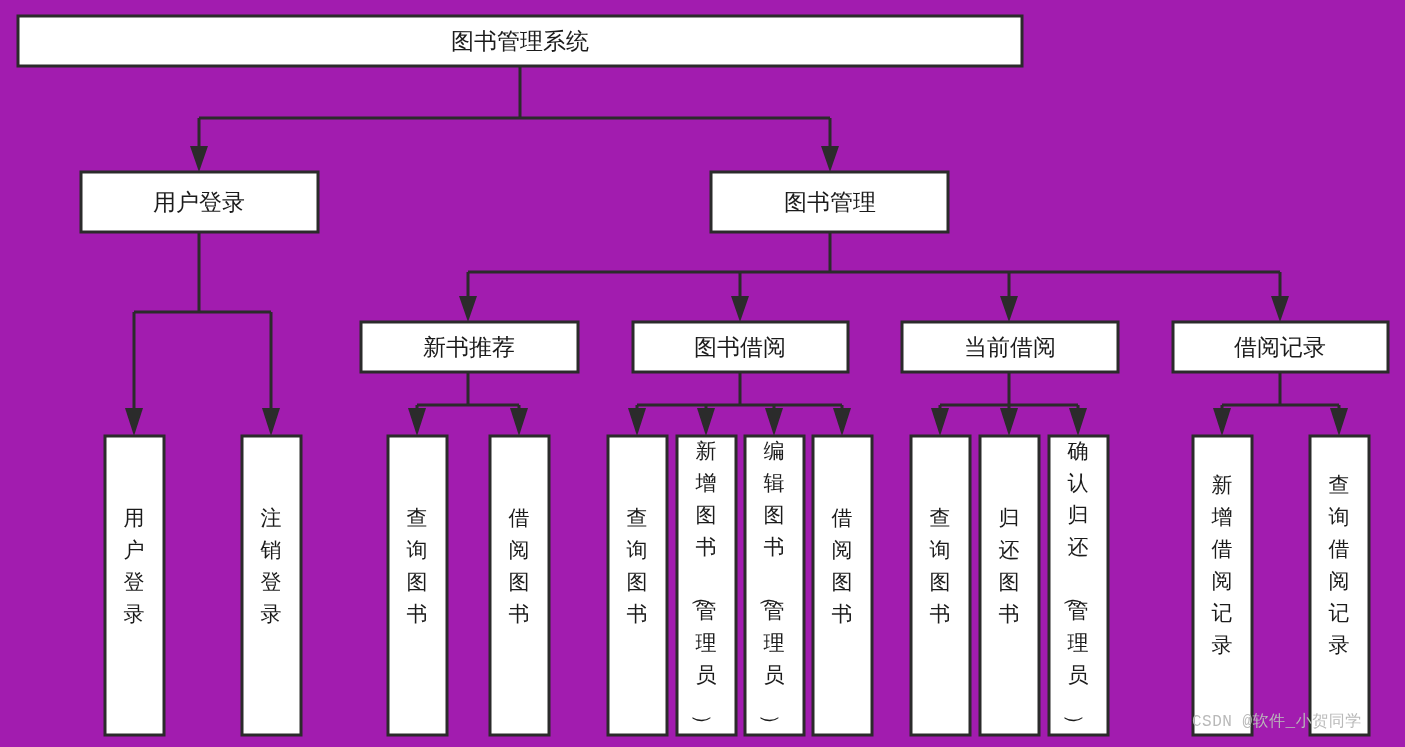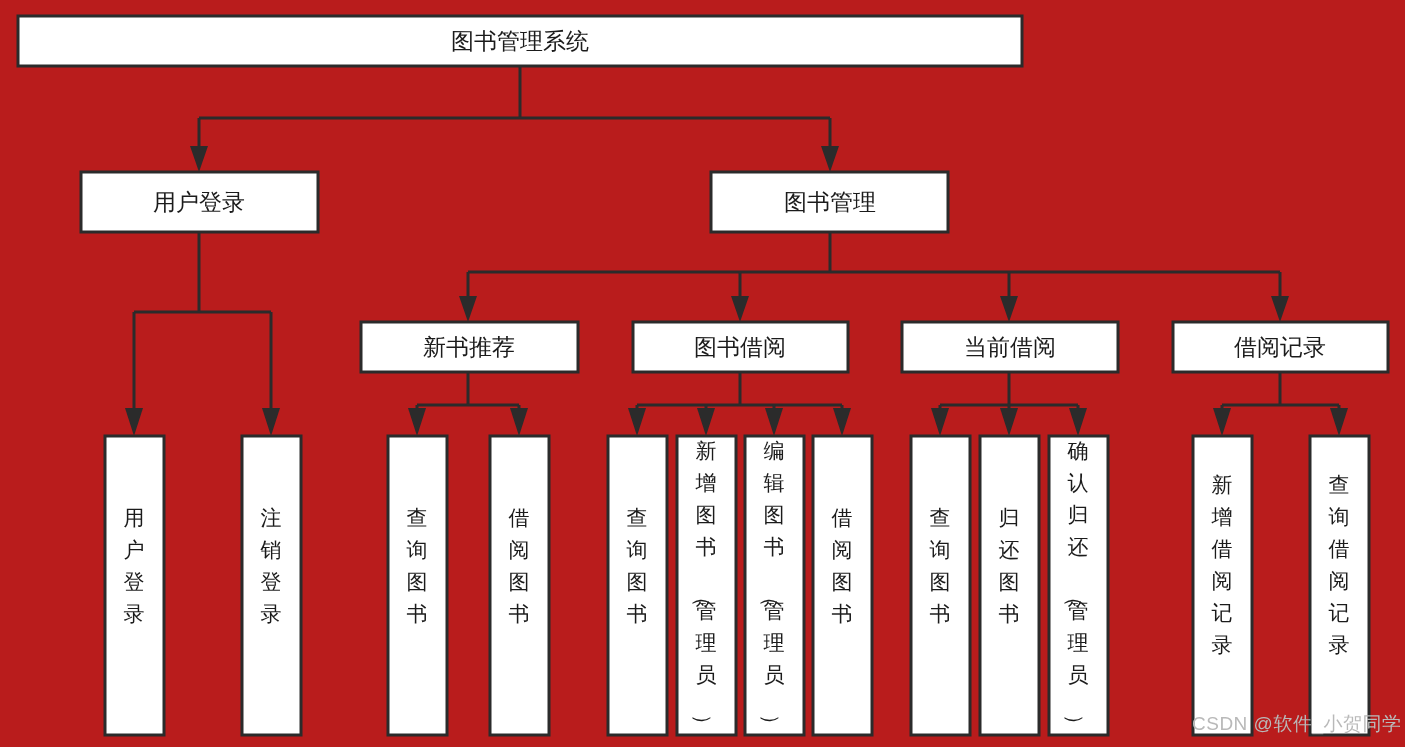--- a/index.html
+++ b/index.html
@@ -1,21 +1,21 @@
 <!DOCTYPE html>
 <html><head>
 <meta charset="utf-8">
 <style>
   html,body{margin:0;padding:0;background:#ffffff;}
   body{
     width:1405px;height:747px;
     font-family:"DejaVu Sans","Liberation Sans",sans-serif;
     overflow:hidden;
   }
-  #diagram-root{position:relative;width:1405px;height:747px;background:#b91c1c;}
+  #diagram-root{position:relative;width:1405px;height:747px;background:#a21caf;}
   svg#tree{position:absolute;top:0;left:0;width:1405px;height:747px;}
   .node-box{
     fill:#ffffff;stroke:#2b2b2b;stroke-width:3;
   }
   .node-label{
     fill:#1b1b1b;
     font-family:"DejaVu Sans","Liberation Sans",sans-serif;
     font-size:23px;
     text-anchor:middle;
     dominant-baseline:middle;
@@ -24,22 +24,22 @@
     fill:#1b1b1b;
     font-family:"DejaVu Sans","Liberation Sans",sans-serif;
     font-size:21px;
     text-anchor:middle;
   }
   .conn{stroke:#2b2b2b;stroke-width:3;fill:none;}
   .arrowhead{fill:#2b2b2b;stroke:none;}
   #watermark{
     position:absolute;
     left:1192px;top:711px;
-    font-family:Liberation Sans, sans-serif;
-    font-size:19px;
+    font-family:Liberation Mono, monospace;
+    font-size:16px;
     color:#b9b9b9;
     white-space:nowrap;
     pointer-events:none;
     letter-spacing:0.5px;
   }
 </style>
 </head>
 <body>
 
 <div id="diagram-root">

